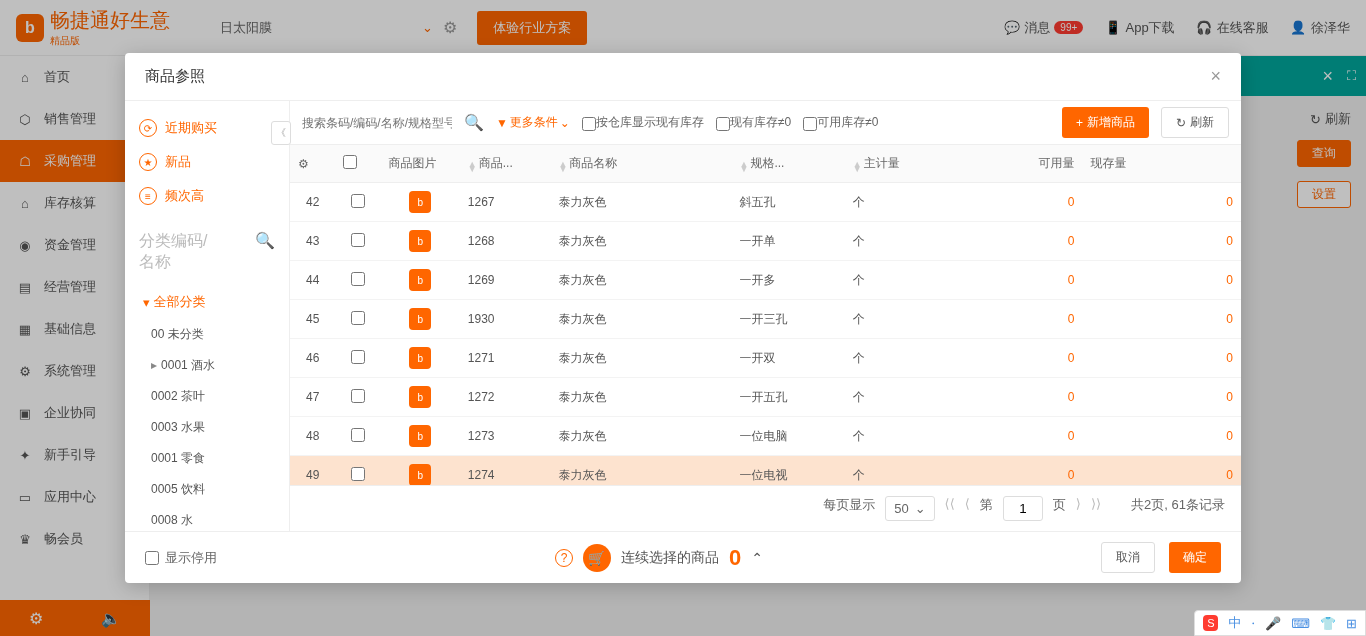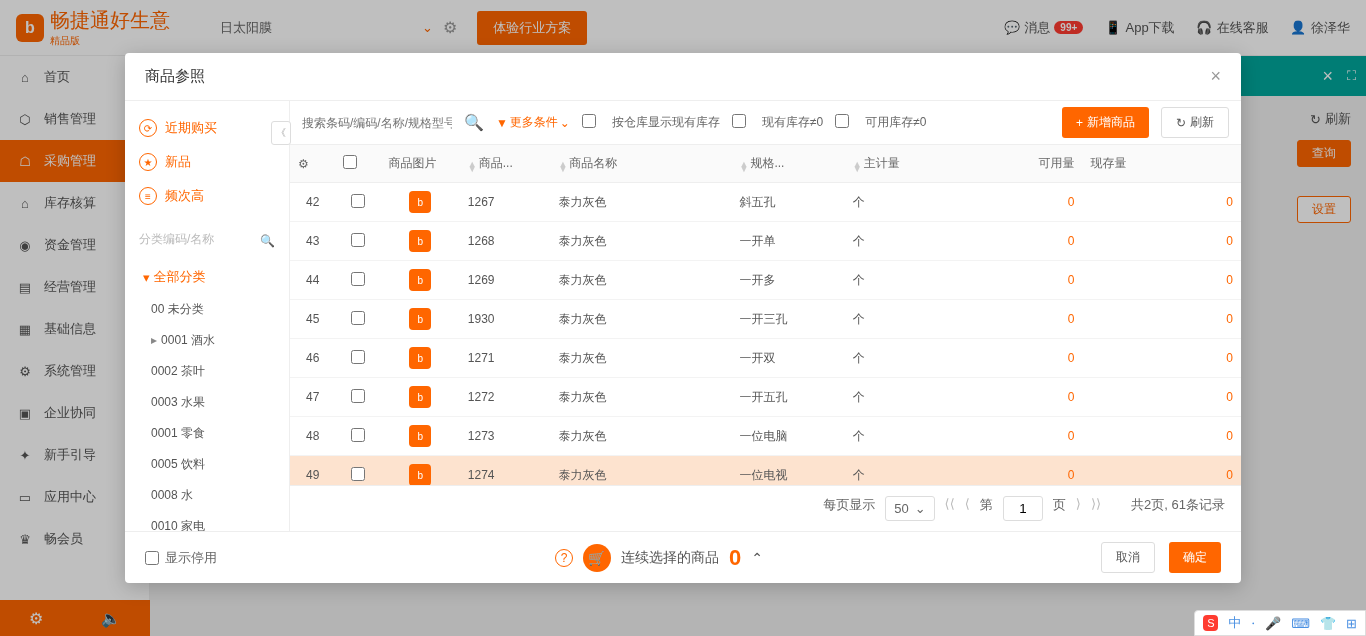--- a/index.html
+++ b/index.html
@@ -10,66 +10,66 @@
 .logo { display: flex; align-items: center; gap: 6px; }
 .logo-icon { width: 28px; height: 28px; background: #ff6600; border-radius: 6px; display: flex; align-items: center; justify-content: center; color: #fff; font-weight: bold; }
 .logo-text { color: #ff6600; font-size: 20px; }
 .logo-sub { color: #ff6600; font-size: 10px; }
 .company-select { margin-left: 50px; display: flex; align-items: center; gap: 150px; color: #666; font-size: 13px; }
 .chevron { color: #ff6600; }
 .gear { color: #999; margin-left: 10px; }
 .experience-btn { background: #ff6600; color: #fff; padding: 8px 16px; border-radius: 3px; margin-left: 20px; font-size: 13px; border: none; cursor: pointer; }
 .top-right { margin-left: auto; display: flex; align-items: center; gap: 22px; font-size: 13px; color: #555; }
 .top-right-item { display: flex; align-items: center; gap: 4px; cursor: pointer; }
-.badge { background: #ff3b30; color: #fff; border-radius: 10px; padding: 1px 6px; font-size: 10px; font-weight: bold; }
+.badge { background: #ff3b30; color: #fff; border-radius: 10px; padding: 1px 6px; font-size: 10px; }
 
 
 .sidebar { position: absolute; left: 0; top: 56px; width: 150px; height: 544px; background: #fff; border-right: 1px solid #eee; }
 .sidebar-item { padding: 12px 16px; display: flex; align-items: center; gap: 10px; font-size: 13px; color: #555; cursor: pointer; }
 .sidebar-item.active { background: #ff6600; color: #fff; }
 .sidebar-icon { width: 18px; height: 18px; display: inline-flex; align-items: center; justify-content: center; }
 .sidebar-bottom { position: absolute; bottom: 0; left: 0; width: 150px; height: 36px; background: #ff6600; display: flex; align-items: center; justify-content: space-around; color: #fff; }
 
 
 .tab-bar { position: absolute; left: 150px; top: 56px; right: 0; height: 40px; background: #00a79d; display: flex; align-items: center; justify-content: flex-end; padding-right: 10px; gap: 14px; color: #fff; font-size: 13px; }
 .tab-bar-x { color: #fff; font-size: 18px; }
 
 
-.right-buttons { position: absolute; right: 15px; top: 140px; display: flex; flex-direction: column; gap: 29px; }
+.right-buttons { position: absolute; right: 15px; top: 140px; display: flex; flex-direction: column; gap: 14px; }
 .right-btn { border: 1px solid #ff6600; color: #ff6600; background: #fff; padding: 4px 14px; border-radius: 3px; font-size: 12px; cursor: pointer; }
 .right-btn.primary { background: #ff6600; color: #fff; }
 .refresh-top { position: absolute; right: 15px; top: 110px; display: flex; align-items: center; gap: 4px; font-size: 13px; color: #555; }
 
 
 .modal-overlay { position: absolute; inset: 0; background: rgba(0,0,0,0.25); display: flex; align-items: center; justify-content: center; }
 .modal { width: 1116px; height: 530px; background: #fff; border-radius: 4px; box-shadow: 0 4px 20px rgba(0,0,0,0.2); position: relative; display: flex; flex-direction: column; }
 .modal-header { height: 48px; display: flex; align-items: center; justify-content: space-between; padding: 0 20px; border-bottom: 1px solid #eee; }
 .modal-title { font-size: 15px; color: #333; }
 .modal-close { font-size: 18px; color: #999; cursor: pointer; }
 .modal-body { flex: 1; display: flex; min-height: 0; }
 
 
 .modal-left { width: 165px; border-right: 1px solid #eee; display: flex; flex-direction: column; position: relative; }
 .collapse-btn { position: absolute; right: -2px; top: 20px; width: 20px; height: 24px; border: 1px solid #ddd; background: #fff; border-radius: 3px; display: flex; align-items: center; justify-content: center; color: #999; font-size: 10px; cursor: pointer; z-index: 2; }
 .quick-links { padding: 10px 14px; }
 .quick-link { display: flex; align-items: center; gap: 8px; padding: 8px 0; color: #ff6600; font-size: 13px; cursor: pointer; }
 .quick-link-icon { width: 18px; height: 18px; border: 1.5px solid #ff6600; border-radius: 50%; display: flex; align-items: center; justify-content: center; font-size: 10px; }
-.category-search { display: flex; align-items: flex-end; justify-content: space-between; padding: 8px 14px; color: #bbb; font-size: 12px; gap: 40px; }
+.category-search { display: flex; align-items: flex-start; justify-content: space-between; padding: 8px 14px; color: #bbb; font-size: 16px; gap: 40px; }
 .category-list { overflow-y: auto; flex: 1; padding: 4px 14px; }
 .cat-header { color: #ff6600; font-size: 13px; padding: 8px 4px; display: flex; align-items: center; gap: 4px; }
 .cat-item { font-size: 12px; color: #555; padding: 7px 12px; cursor: pointer; }
 .cat-item.has-child::before { content: "▸"; margin-right: 4px; color: #888; }
 
 
 .modal-right { flex: 1; display: flex; flex-direction: column; min-height: 0; }
 .toolbar { height: 44px; border-bottom: 1px solid #eee; display: flex; align-items: center; padding: 0 12px; gap: 12px; font-size: 13px; flex-wrap: nowrap; }
 .search-input { border: none; outline: none; font-size: 12px; width: 150px; color: #555; }
 .search-icon { color: #ff6600; font-size: 16px; }
 .more-filter { color: #ff6600; display: flex; align-items: center; gap: 2px; cursor: pointer; font-size: 12px; }
-.chk-wrap { display: flex; align-items: flex-start; gap: 16px; color: #666; font-size: 12px; }
+.chk-wrap { display: flex; align-items: flex-end; gap: 0; color: #666; font-size: 12px; }
 .toolbar-spacer { flex: 1; }
 .btn-primary { background: #ff6600; color: #fff; border: none; padding: 7px 14px; border-radius: 3px; font-size: 12px; cursor: pointer; display: flex; align-items: center; gap: 4px; }
 .btn-plain { background: #fff; color: #555; border: 1px solid #ddd; padding: 6px 14px; border-radius: 3px; font-size: 12px; cursor: pointer; display: flex; align-items: center; gap: 4px; }
 
 
 .table-wrap { flex: 1; overflow: auto; }
 table { width: 100%; border-collapse: collapse; font-size: 12px; }
 thead th { background: #fafafa; color: #666; text-align: left; padding: 10px 8px; border-bottom: 1px solid #eee; font-weight: normal; position: sticky; top: 0; white-space: nowrap; }
 thead th .sort { color: #ccc; margin-right: 2px; font-size: 9px; display: inline-flex; flex-direction: column; line-height: 5px; }
 tbody td { padding: 8px 8px; border-bottom: 1px solid #f3f3f3; color: #555; }

